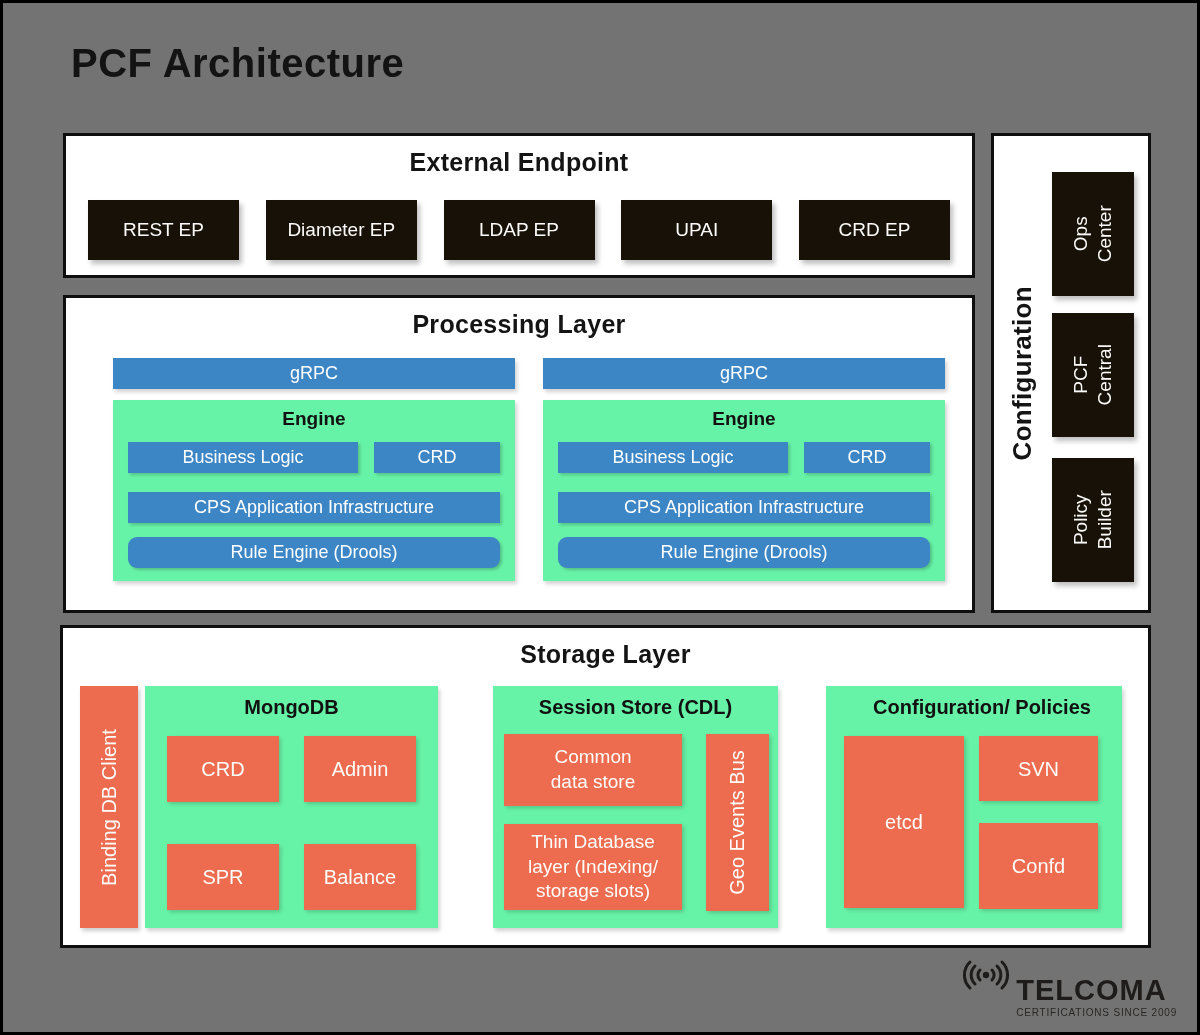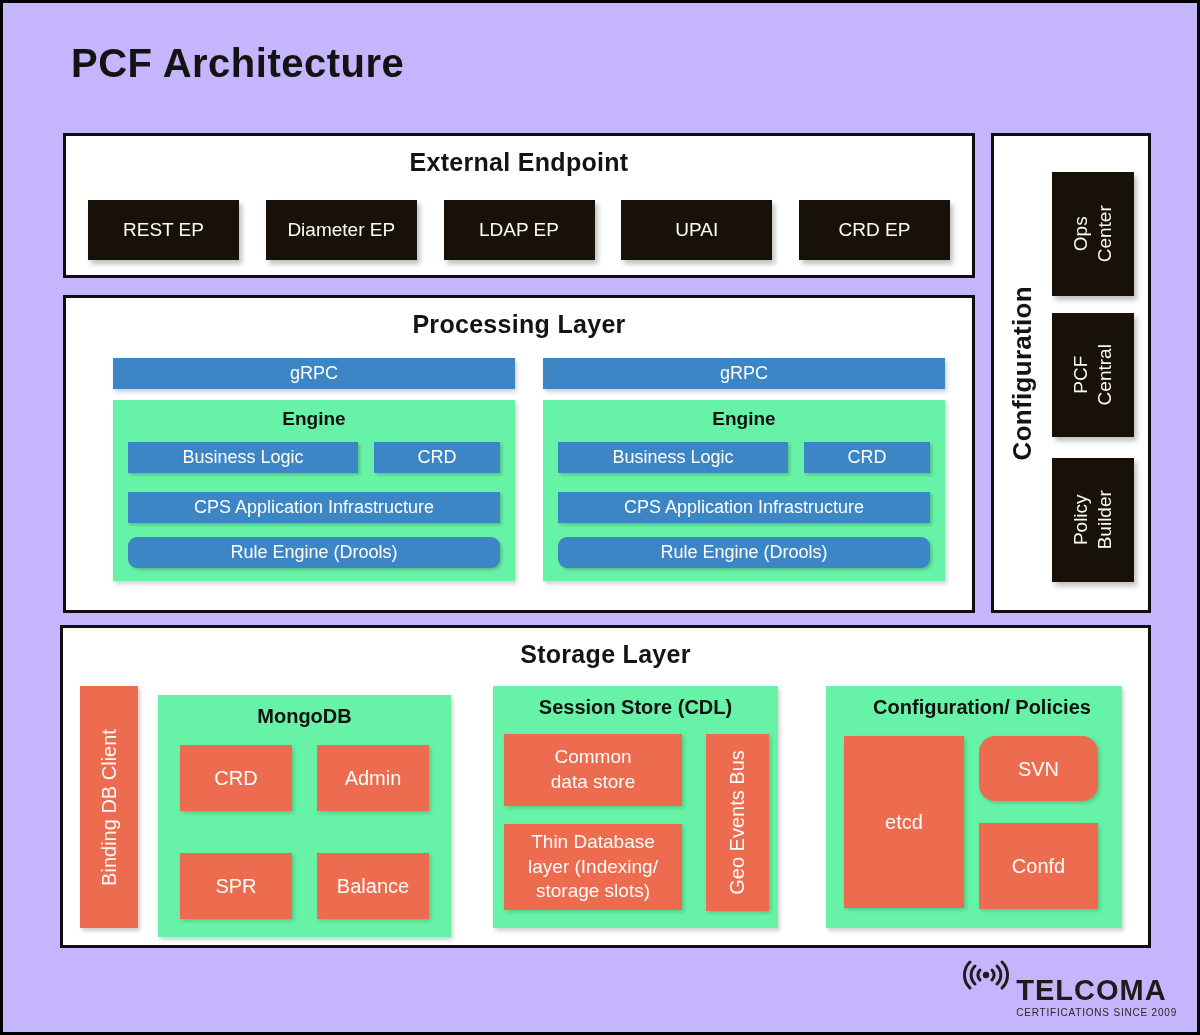--- a/index.html
+++ b/index.html
@@ -2,21 +2,21 @@
 <html><head>
 <meta charset="utf-8">
 <style>
   * { margin: 0; padding: 0; box-sizing: border-box; }
   html, body { background: #e8e8e8; }
   body { font-family: "Liberation Sans", sans-serif; }
 
   .canvas {
     position: relative;
     width: 1200px; height: 1035px;
-    background: #c4b5fd;
+    background: #737373;
     border: 3px solid #000;
     overflow: hidden;
   }
 
   .page-title {
     position: absolute; left: 68px; top: 38px;
     font-size: 40px; font-weight: bold; color: #131313;
     letter-spacing: 0.5px;
   }
 
@@ -127,36 +127,36 @@
     white-space: pre-line; line-height: 1.3;
     box-shadow: 2px 2px 4px rgba(0,0,0,0.18);
   }
   .binding-box {
     position: absolute; left: 17px; top: 58px; width: 58px; height: 242px;
     background: #ed6b4e; color: #fdfdfb;
     box-shadow: 2px 3px 4px rgba(0,0,0,0.2);
   }
   .binding-box .vtext, .geo-box .vtext { font-size: 20px; white-space: nowrap; }
 
-  .mongo-panel   { left: 95px;  width: 293px; margin-top: 9px; }
+  .mongo-panel   { left: 82px;  width: 293px; }
   .mongo-crd     { left: 22px;  top: 50px;  width: 112px; height: 66px; }
   .mongo-admin   { left: 159px; top: 50px;  width: 112px; height: 66px; }
   .mongo-spr     { left: 22px;  top: 158px; width: 112px; height: 66px; }
   .mongo-balance { left: 159px; top: 158px; width: 112px; height: 66px; }
 
   .session-panel { left: 430px; width: 285px; }
   .sess-common   { left: 11px;  top: 48px;  width: 178px; height: 72px; font-size: 19px; }
   .sess-thin     { left: 11px;  top: 138px; width: 178px; height: 86px; font-size: 19px; }
   .geo-box       { position: absolute; left: 213px; top: 48px; width: 63px; height: 177px;
                    background: #ed6b4e; color: #fdfdfb;
                    box-shadow: 2px 2px 4px rgba(0,0,0,0.18); }
 
   .cfgpol-panel  { left: 763px; width: 296px; padding-left: 16px; }
   .cp-etcd  { left: 18px;  top: 50px;  width: 120px; height: 172px; }
-  .cp-svn   { left: 153px; top: 50px;  width: 119px; height: 65px; border-radius: 16px; }
+  .cp-svn   { left: 153px; top: 50px;  width: 119px; height: 65px; }
   .cp-confd { left: 153px; top: 137px; width: 119px; height: 86px; }
 
   
   .logo {
     position: absolute; right: 20px; bottom: 14px;
     display: flex; align-items: flex-start; gap: 4px;
   }
   .logo-text { display: flex; flex-direction: column; align-items: flex-start; margin-top: 24px; }
   .logo-name {
     font-size: 29px; font-weight: bold; color: #1e1c1a;

